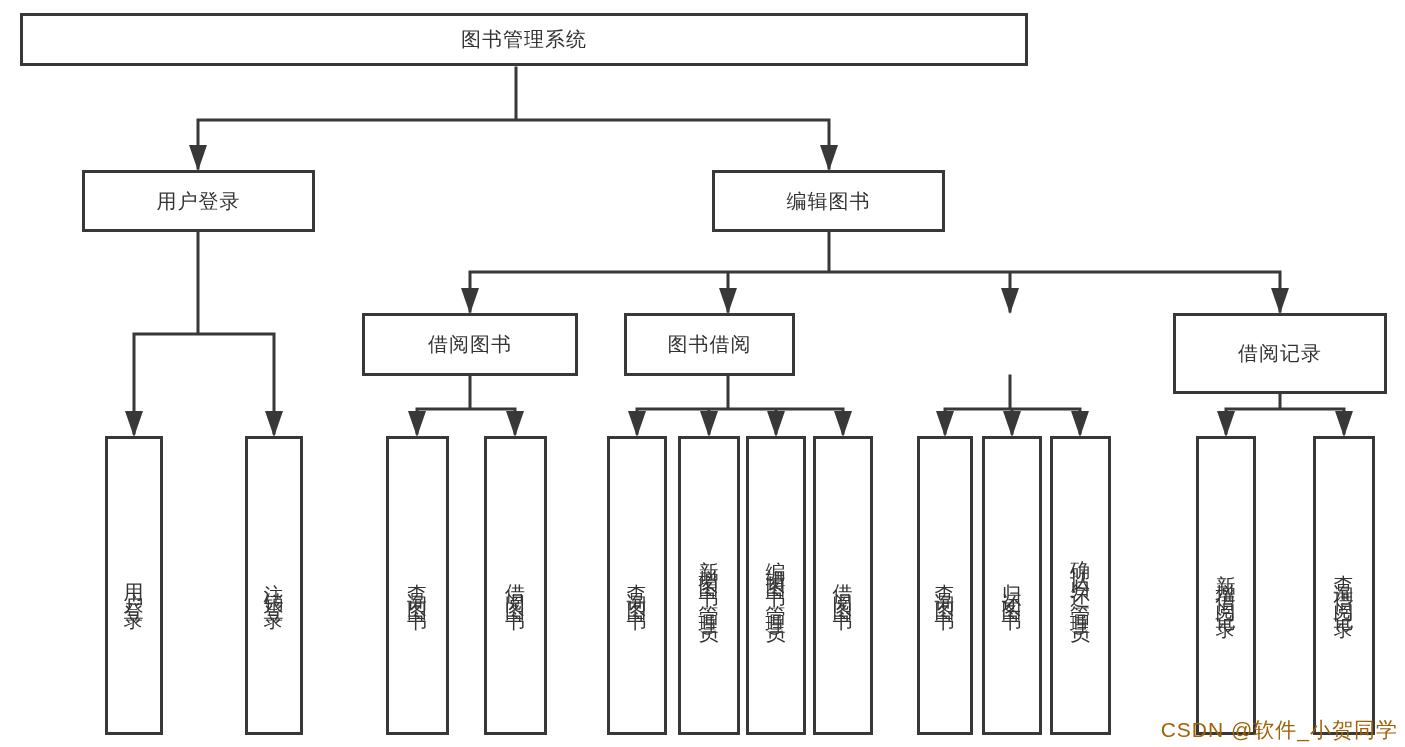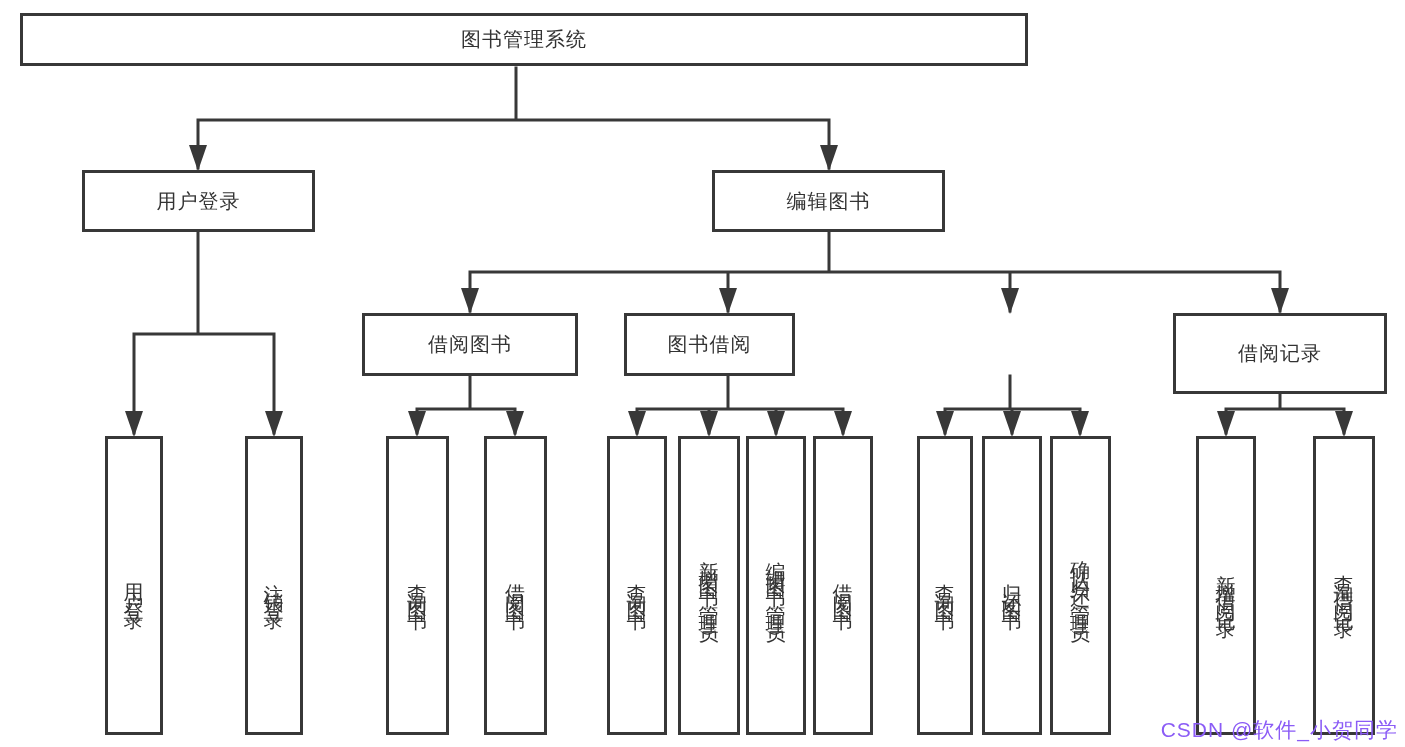--- a/index.html
+++ b/index.html
@@ -24,21 +24,21 @@
   .node.h span{letter-spacing:1px;}
   .node.v span{
     writing-mode:vertical-rl;
     text-orientation:mixed;
     letter-spacing:9px;
     line-height:1.1;
     white-space:nowrap;
   }
   .watermark{
     position:absolute;right:7px;top:716px;
-    font-size:21px;color:#8b5cf6;
+    font-size:21px;color:#a16207;
     letter-spacing:1px;z-index:5;
   }
 </style>
 </head>
 <body>
 
 <div class="canvas">
 
   <svg class="connectors" width="1405" height="747" viewBox="0 0 1405 747">
     <path d="

